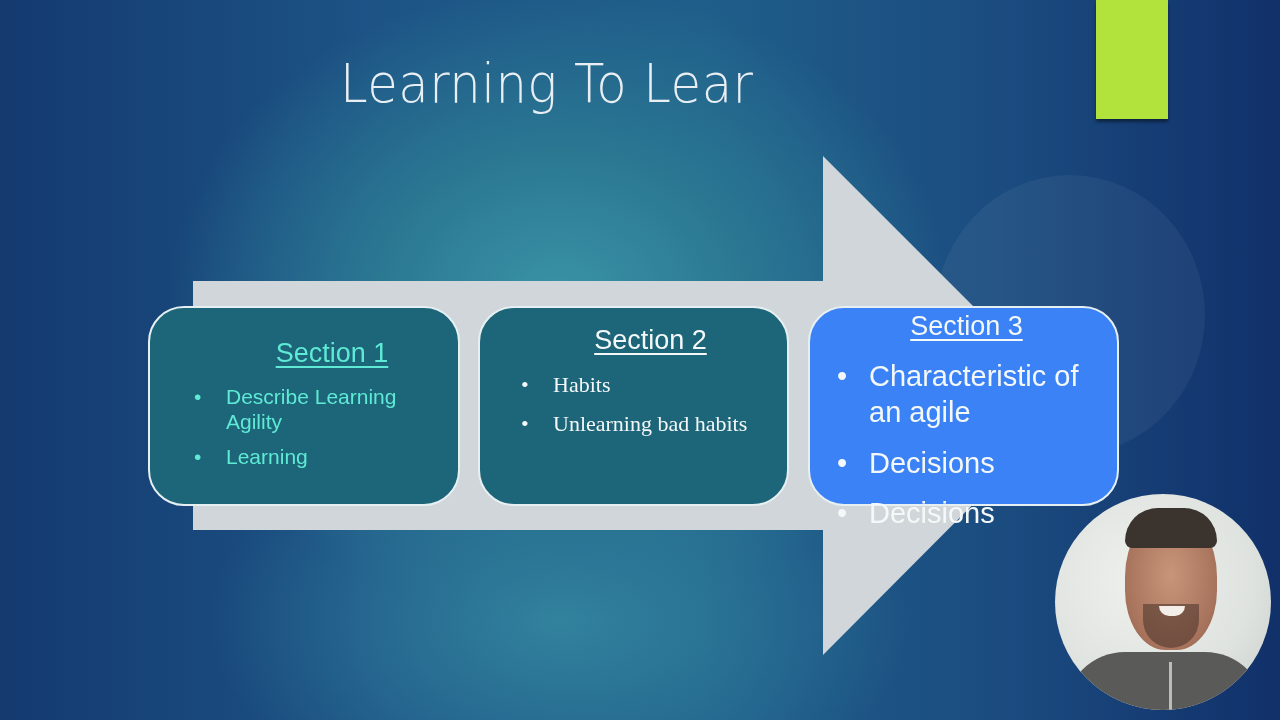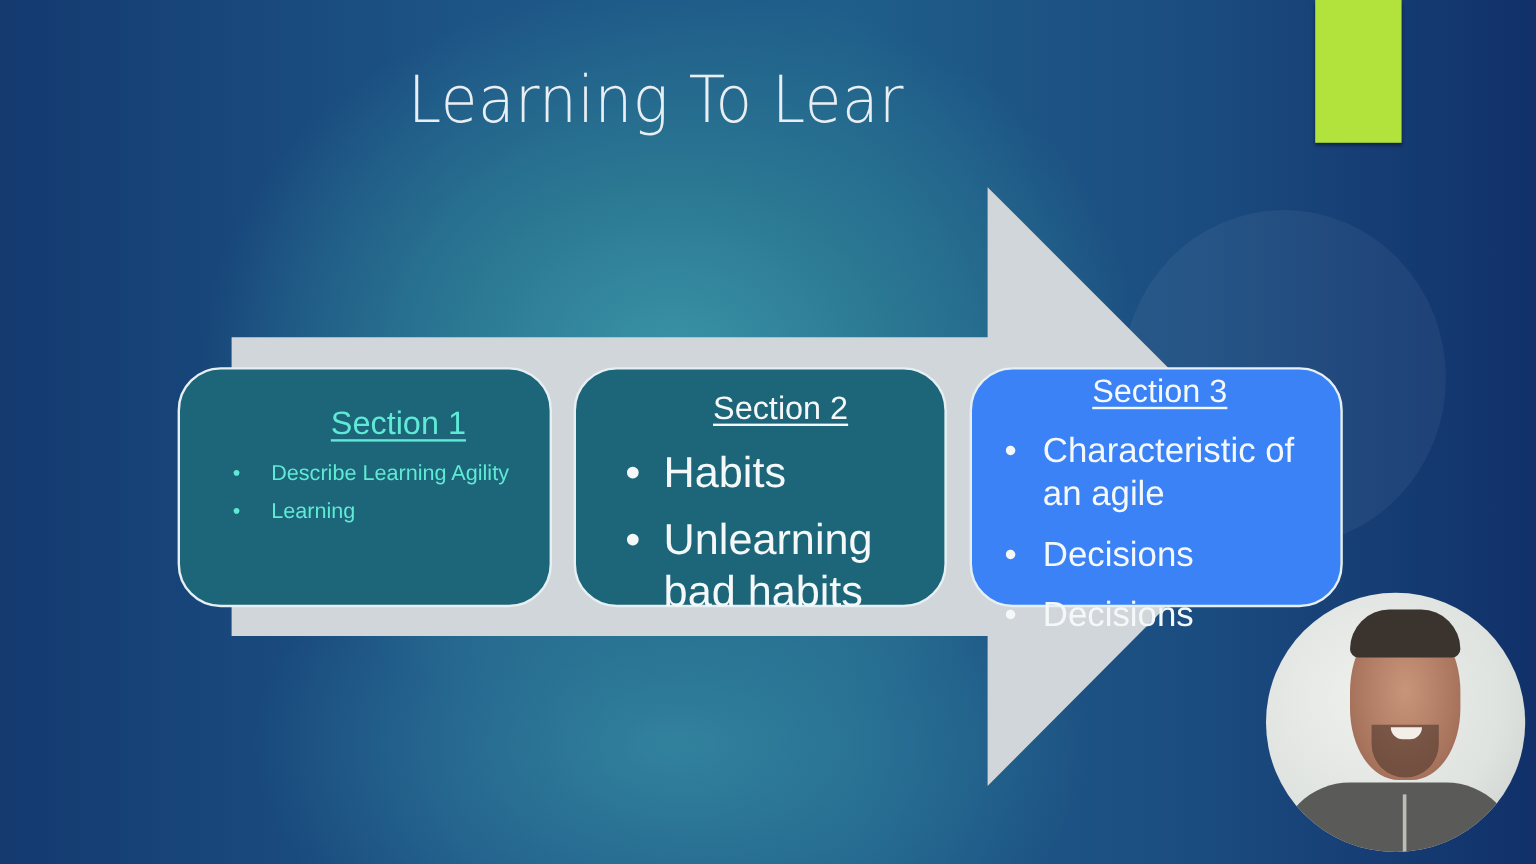--- a/index.html
+++ b/index.html
@@ -36,26 +36,26 @@
       font-size: 27px; text-decoration: underline; text-underline-offset: 4px;
       text-decoration-thickness: 1.5px;
     }
     .box ul { position: absolute; margin: 0; padding: 0; list-style: none; }
     .box li { position: relative; line-height: 1.15; }
     .box li::before {
       content: "•"; position: absolute; left: -32px; top: 0;
     }
     #box1 { left: 148px; width: 312px; }
     #box1 .heading { top: 30px; padding-left: 56px; }
-    #box1 ul { left: 76px; top: 76px; width: 220px; font-size: 18px; }
+    #box1 ul { left: 76px; top: 76px; width: 220px; font-size: 21px; }
     #box1 li { margin-bottom: 10px; line-height: 1.2; }
 
     #box2 { left: 478px; width: 311px; }
     #box2 .heading { top: 17px; padding-left: 34px; }
-    #box2 ul { left: 73px; top: 64px; width: 230px; font-size: 36px; }
+    #box2 ul { left: 73px; top: 64px; width: 230px; font-size: 22px; font-family: Liberation Serif, serif; }
     #box2 li { margin-bottom: 13px; line-height: 1.2; }
 
     #box3 { left: 808px; width: 311px; }
     #box3 .heading { top: 3px; padding-left: 6px; }
     #box3 ul { left: 59px; top: 50px; width: 240px; font-size: 29px; }
     #box3 li { margin-bottom: 14px; line-height: 1.25; }
 
     .webcam {
       position: absolute; left: 1055px; top: 494px; width: 216px; height: 216px;
       border-radius: 50%; overflow: hidden;

